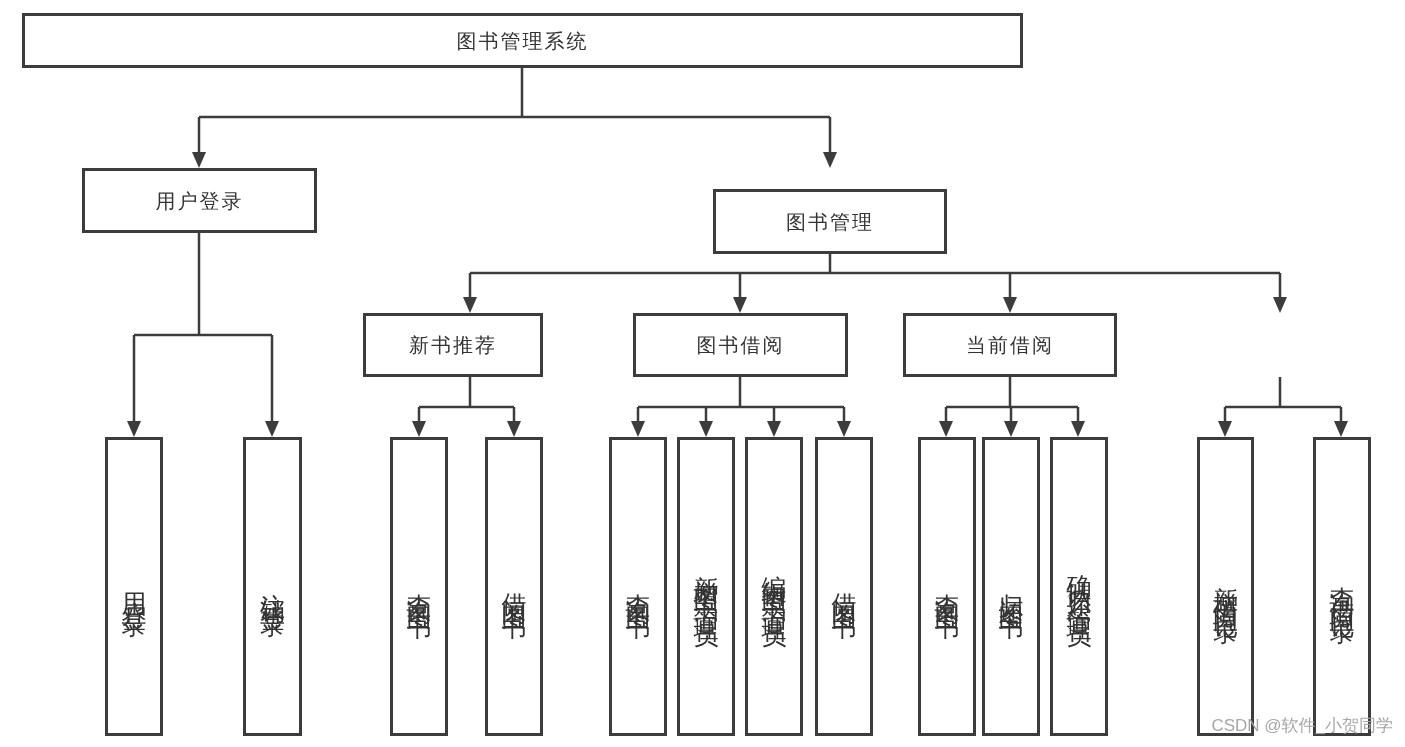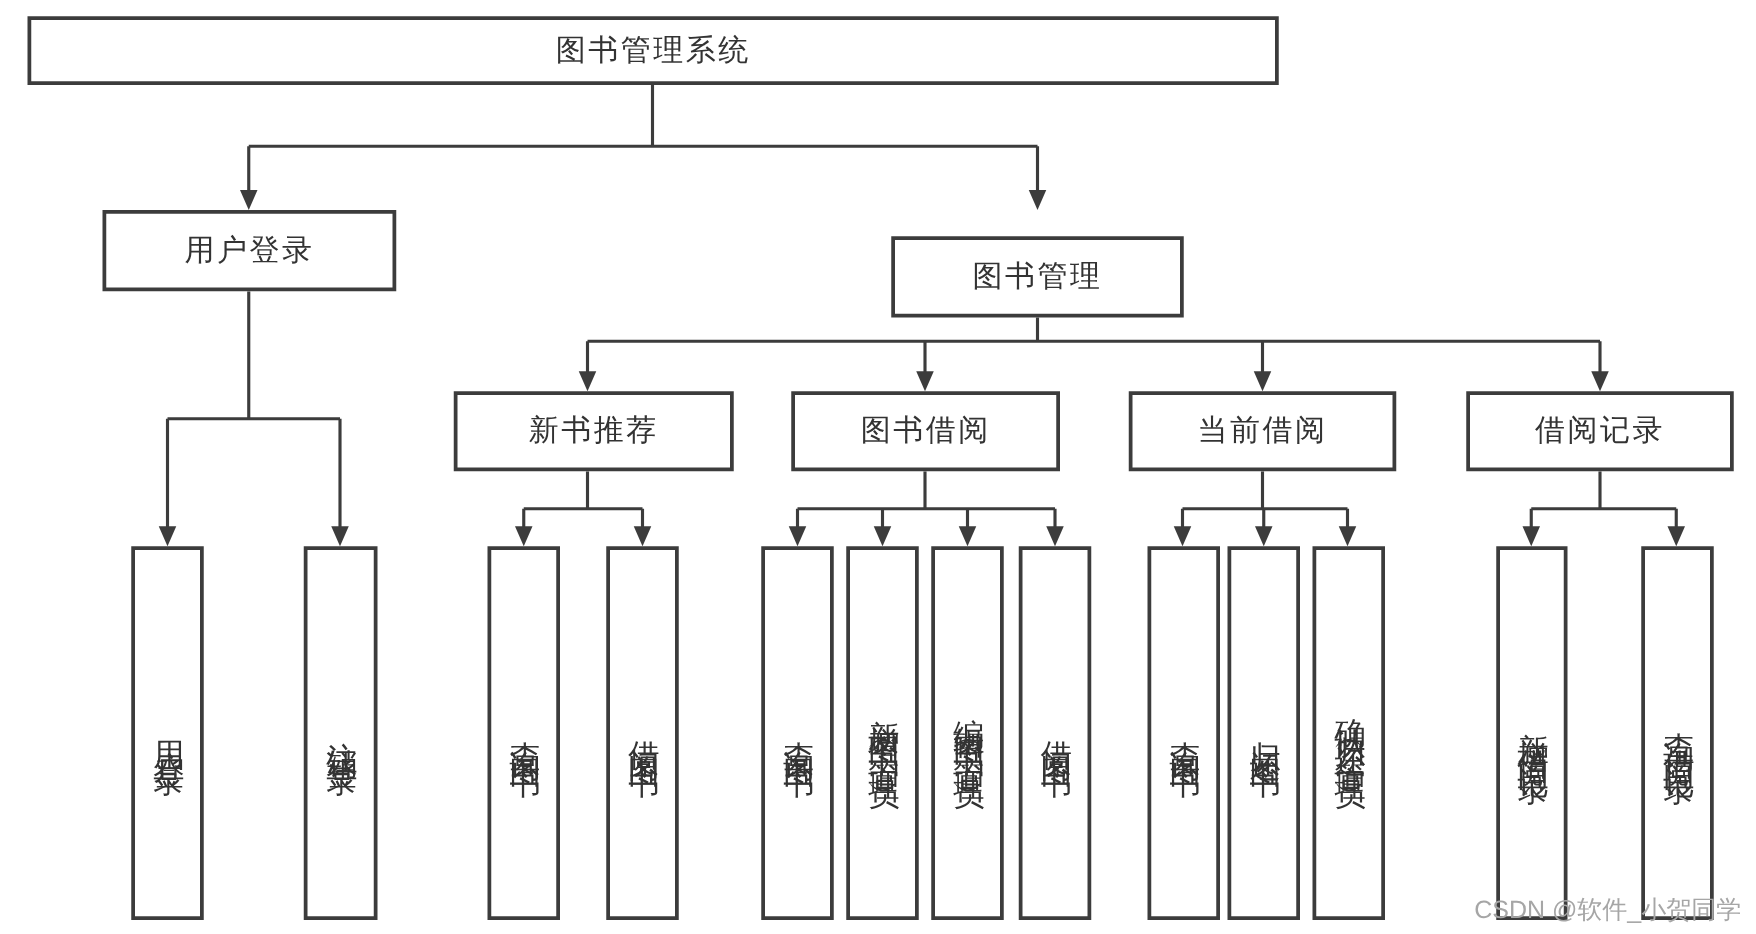--- a/index.html
+++ b/index.html
@@ -19,34 +19,34 @@
   svg.connectors{position:absolute;left:0;top:0;z-index:1;color:var(--line);}
   .box{
     position:absolute;z-index:2;
     box-sizing:border-box;
     border:3px solid var(--line);
     background:var(--background);
     display:flex;align-items:center;justify-content:center;
     color:var(--text);
   }
   .h-label{
-    font-size:24px;letter-spacing:2px;line-height:1;
+    font-size:20px;letter-spacing:2px;line-height:1;
     white-space:nowrap;
   }
   .leaf .v-label{
     writing-mode:vertical-lr;
     text-orientation:mixed;
     font-size:25px;line-height:1;
     letter-spacing:7px;
     white-space:nowrap;
   }
   .watermark{
     position:absolute;z-index:3;
     top:716px;right:12px;
-    font-size:20px;line-height:1.2;
+    font-size:17px;line-height:1.2;
     color:var(--watermark);
     white-space:nowrap;
   }
 </style>
 </head>
 <body>
 
 <div class="stage">
 
   <svg class="connectors" width="1405" height="747" viewBox="0 0 1405 747">
@@ -96,31 +96,28 @@
     <span class="h-label">图书管理系统</span>
   </div>
 
   <div class="box" style="left:82px;top:168px;width:235px;height:65px;">
     <span class="h-label">用户登录</span>
   </div>
   <div class="box" style="left:713px;top:168px;width:234px;height:65px;margin-top:21px;">
     <span class="h-label">图书管理</span>
   </div>
 
-  <div class="box" style="left:363px;top:313px;width:224px;height:64px;">
+  <div class="box" style="left:363px;top:313px;width:180px;height:64px;">
     <span class="h-label">新书推荐</span>
   </div>
   <div class="box" style="left:903px;top:313px;width:214px;height:64px;">
     <span class="h-label">当前借阅</span>
   </div>
   <div class="box" style="left:633px;top:313px;width:215px;height:64px;">
     <span class="h-label">图书借阅</span>
-  </div>
-  <div class="box" style="left:1173px;top:313px;width:214px;height:64px;">
-    <span class="h-label">借阅记录</span>
   </div>
 
   <div class="box leaf" style="left:105px;top:437px;width:58px;height:299px;">
     <span class="v-label">用户登录</span>
   </div>
   <div class="box leaf" style="left:243px;top:437px;width:59px;height:299px;">
     <span class="v-label">注销登录</span>
   </div>
 
   <div class="box leaf" style="left:390px;top:437px;width:58px;height:299px;">

